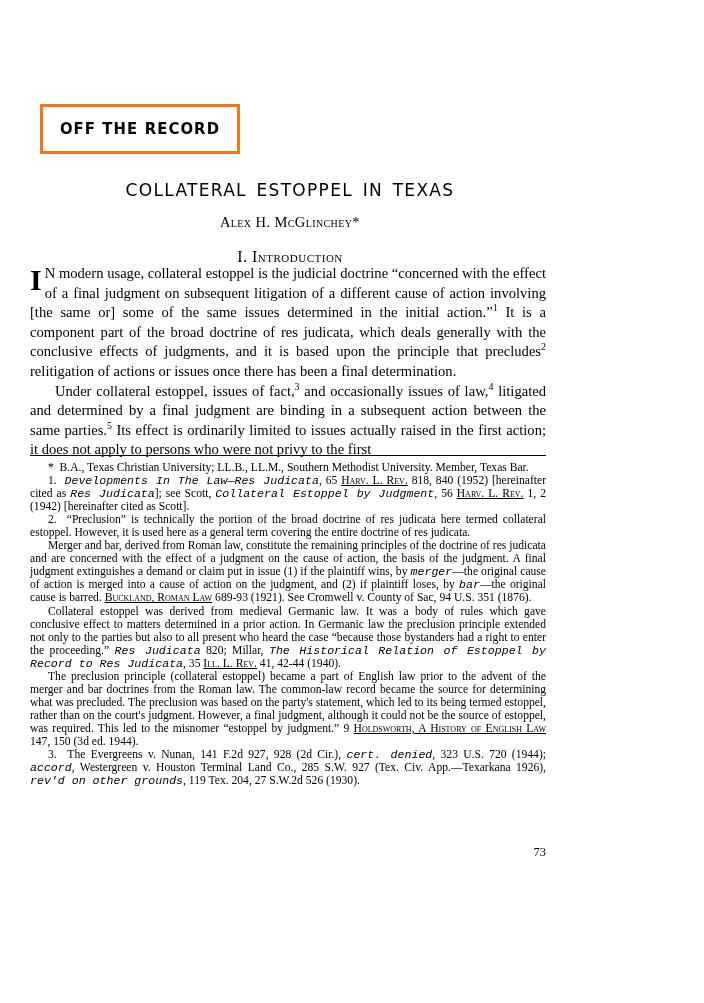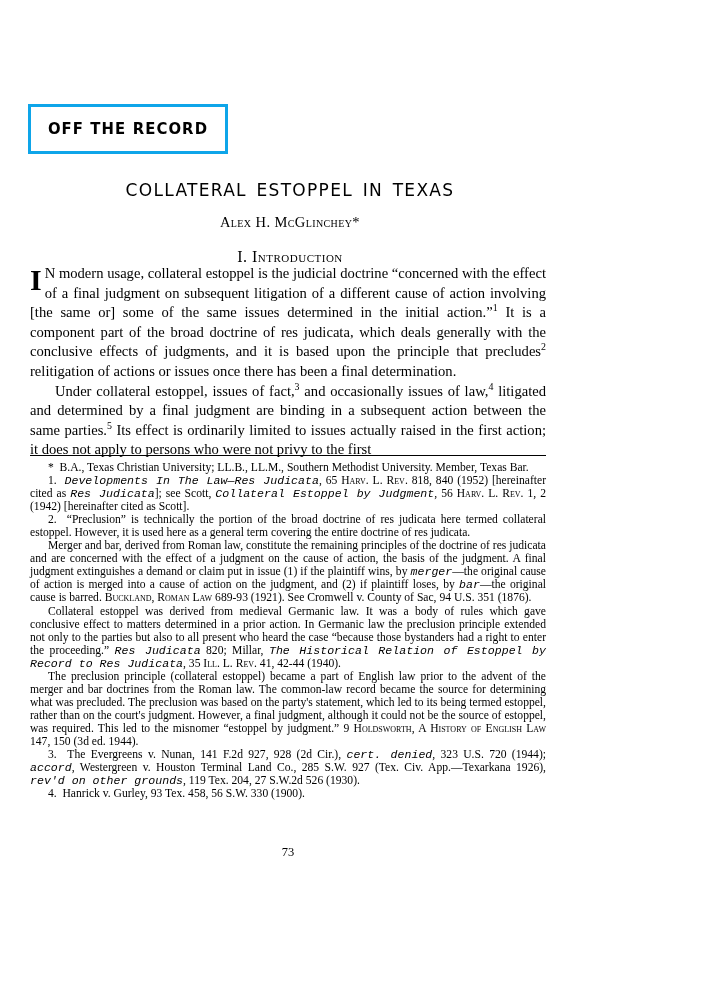--- a/index.html
+++ b/index.html
@@ -19,25 +19,25 @@
   .page {
     position: absolute;
     left: 0; top: 0;
     width: 704px;
     height: 1003px;
   }
 
   
   .masthead-box {
     position: absolute;
-    left: 28px;
+    left: 40px;
     top: 104px;
     width: 200px;
     height: 50px;
-    border: 3px solid #0ea5e9;
+    border: 3px solid #f97316;
     box-sizing: border-box;
   }
   .masthead-label {
     position: absolute;
     left: 0; right: 0;
     top: 50%;
     transform: translateY(-50%);
     text-align: center;
     font-family: "DejaVu Sans", sans-serif;
     font-weight: bold;
@@ -137,33 +137,34 @@
   .fn {
     margin: 0;
     text-indent: 18px;
     text-align: justify;
   }
   .fn .num {
     font-style: normal;
   }
   .sc {
     font-variant: small-caps;
+    text-decoration: underline;
   }
   .it {
     font-style: italic;
     font-family: Liberation Mono, monospace;
   }
 
   
   .folio {
     position: absolute;
     left: 30px;
     width: 516px;
     top: 845px;
-    text-align: center;
+    text-align: right;
     font-size: 12.5px;
   }
 </style>
 </head>
 <body>
 
 <div class="page">
 
   <div class="masthead-box">
     <div class="masthead-label">OFF THE RECORD</div>
@@ -189,20 +190,19 @@
     <p class="fn"><span class="num">2.</span>&nbsp;&nbsp;<span>“Preclusion” is technically the portion of the broad doctrine of res judicata here termed collateral estoppel. However, it is used here as a general term covering the entire doctrine of res judicata.</span></p>
 
     <p class="fn"><span>Merger and bar, derived from Roman law, constitute the remaining principles of the doctrine of res judicata and are concerned with the effect of a judgment on the cause of action, the basis of the judgment. A final judgment extinguishes a demand or claim put in issue (1) if the plaintiff wins, by </span><span class="it">merger</span><span>—the original cause of action is merged into a cause of action on the judgment, and (2) if plaintiff loses, by </span><span class="it">bar</span><span>—the original cause is barred. </span><span class="sc">Buckland, Roman Law</span><span> 689-93 (1921). See Cromwell v. County of Sac, 94 U.S. 351 (1876).</span></p>
 
     <p class="fn"><span>Collateral estoppel was derived from medieval Germanic law. It was a body of rules which gave conclusive effect to matters determined in a prior action. In Germanic law the preclusion principle extended not only to the parties but also to all present who heard the case “because those bystanders had a right to enter the proceeding.” </span><span class="it">Res Judicata</span><span> 820; Millar, </span><span class="it">The Historical Relation of Estoppel by Record to Res Judicata</span><span>, 35 </span><span class="sc">Ill. L. Rev.</span><span> 41, 42-44 (1940).</span></p>
 
     <p class="fn"><span>The preclusion principle (collateral estoppel) became a part of English law prior to the advent of the merger and bar doctrines from the Roman law. The common-law record became the source for determining what was precluded. The preclusion was based on the party's statement, which led to its being termed estoppel, rather than on the court's judgment. However, a final judgment, although it could not be the source of estoppel, was required. This led to the misnomer “estoppel by judgment.” 9 </span><span class="sc">Holdsworth, A History of English Law</span><span> 147, 150 (3d ed. 1944).</span></p>
 
     <p class="fn"><span class="num">3.</span>&nbsp;&nbsp;<span>The Evergreens v. Nunan, 141 F.2d 927, 928 (2d Cir.), </span><span class="it">cert. denied</span><span>, 323 U.S. 720 (1944); </span><span class="it">accord</span><span>, Westergreen v. Houston Terminal Land Co., 285 S.W. 927 (Tex. Civ. App.—Texarkana 1926), </span><span class="it">rev'd on other grounds</span><span>, 119 Tex. 204, 27 S.W.2d 526 (1930).</span></p>
 
-    <p class="fn"><span class="num">4.</span>&nbsp;&nbsp;<span>Hanrick v. Gurley, 93 Tex. 458, 56 S.W. 330 (1900).</span></p>
 
 
   </div>
 
   <div class="folio">73</div>
 
 </div>
 
 </body></html>

